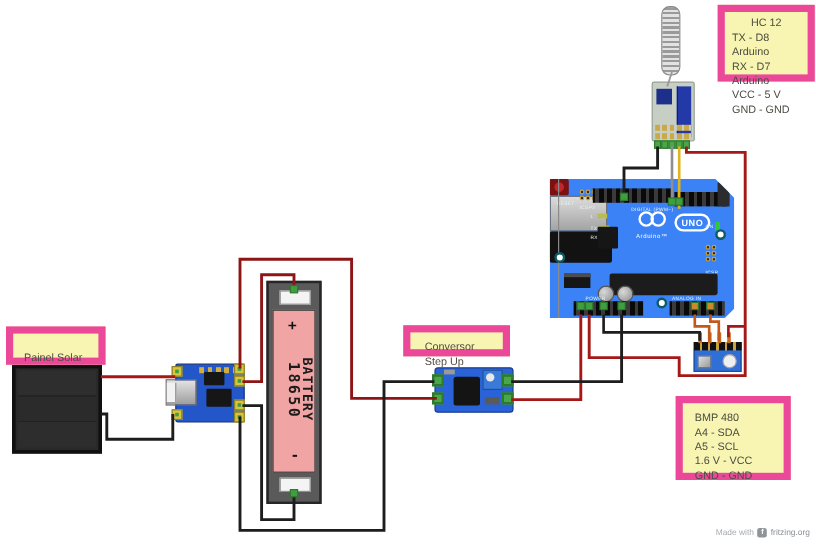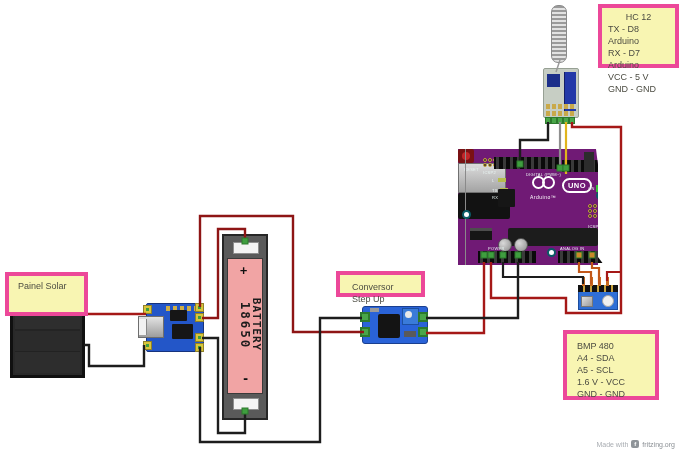--- a/index.html
+++ b/index.html
@@ -1,26 +1,26 @@
 <!DOCTYPE html>
 <html><head>
 <meta charset="utf-8">
 <style>
   html,body{margin:0;padding:0;background:#fff;}
   #stage{position:relative;width:680px;height:453px;background:#ffffff;overflow:hidden;
          font-family:"Liberation Sans",sans-serif;}
   .abs{position:absolute;}
 
   
-  .note{position:absolute;background:#f8f5b2;border:4px solid #ec4899;color:#4c4c42;
+  .note{position:absolute;background:#f8f5b2;border:6px solid #ec4899;color:#4c4c42;
         font-size:9px;line-height:12px;box-sizing:border-box;}
   .note .t{font-size:9px;}
   #note-hc12{left:598px;top:4px;width:81px;height:64px;padding:3px 6px;}
   #note-hc12 .t{text-align:center;}
-  #note-painel{left:5px;top:272px;width:83px;height:44px;padding:4px 0 0 9px;}
+  #note-painel{left:5px;top:272px;width:83px;height:32px;padding:14px 0 0 9px;}
   #note-tp{left:110px;top:266px;width:91px;height:28px;padding:6px 0 0 14px;}
   #note-stepup{left:336px;top:271px;width:89px;height:26px;padding:6px 11px 0 12px;}
   #note-bmp{left:563px;top:330px;width:96px;height:70px;padding:6px 0 0 10px;}
 
   
   #solar{left:10px;top:304px;width:75px;height:74px;background:#292929;border:3px solid #101010;
          box-sizing:border-box;}
   #solar .cells{position:absolute;inset:2px;background:
       linear-gradient(180deg,#2e2e2e 0 32%,#242424 32% 34%,#2b2b2b 34% 65%,#222 65% 67%,#2d2d2d 67% 100%);}
 
@@ -52,21 +52,21 @@
   
   #su-board{left:362px;top:306px;width:66px;height:38px;background:#2a63d8;border:1px solid #1a3f8f;
             border-radius:3px;box-sizing:border-box;}
   #su-inductor{left:378px;top:314px;width:22px;height:24px;background:#141414;border-radius:2px;}
   #su-trim{left:402px;top:308px;width:17px;height:17px;background:#3a7bd9;border:1px solid #1d4fa0;box-sizing:border-box;}
   #su-trim i{position:absolute;left:2px;top:2px;width:7px;height:7px;background:#e8e8e8;border-radius:50%;}
   #su-cap{left:404px;top:331px;width:12px;height:6px;background:#5a5a5a;}
   #su-cap2{left:370px;top:308px;width:9px;height:4px;background:#9a9a9a;}
 
   
-  #uno{left:458px;top:149px;width:140px;height:116px;background:#701a75;
+  #uno{left:458px;top:149px;width:154px;height:116px;background:#3b82f6;
        clip-path:polygon(0 0,138px 0,100% 16px,100% 108px,146px 100%,0 100%);}
   #uno .hdr{position:absolute;height:12px;background:repeating-linear-gradient(90deg,#0a0a0a 0 2px,#3a3a3a 2px 5px,#0a0a0a 5px 7px);}
   #uno .lbl{position:absolute;color:#e8f4f2;font-size:4px;line-height:4px;letter-spacing:.3px;}
   #uno-reset{left:4px;top:3px;width:16px;height:14px;background:#7a1113;border-radius:2px;}
   #uno-reset i{position:absolute;left:4px;top:3px;width:8px;height:8px;background:#c3262a;border-radius:50%;}
   .dotgrid{position:absolute;display:grid;grid-template-columns:repeat(3,1fr);gap:1px;}
   .dotgrid.two{grid-template-columns:repeat(2,1fr);}
   .dotgrid b{width:4px;height:4px;background:#2b2b2b;border-radius:50%;border:1px solid #c9a23c;box-sizing:border-box;}
   #uno-usb{left:-14px;top:23px;width:48px;height:30px;background:linear-gradient(180deg,#dcdcdc,#a3a3a3);
            border:1px solid #707070;box-sizing:border-box;}

